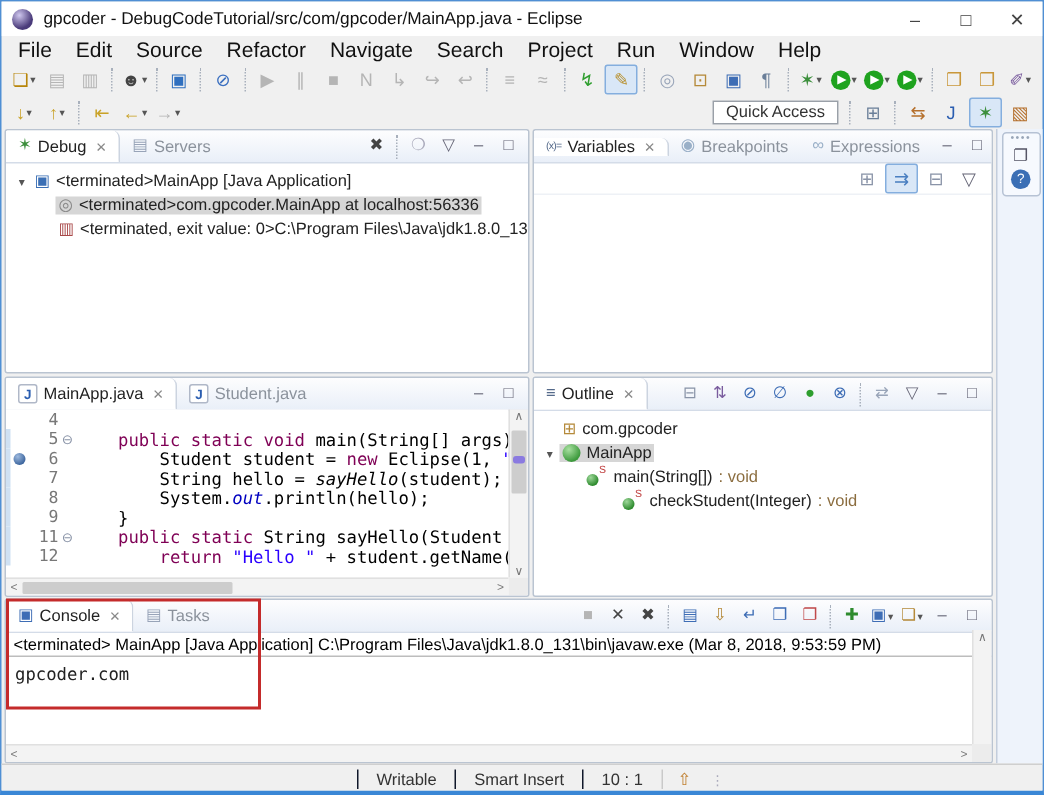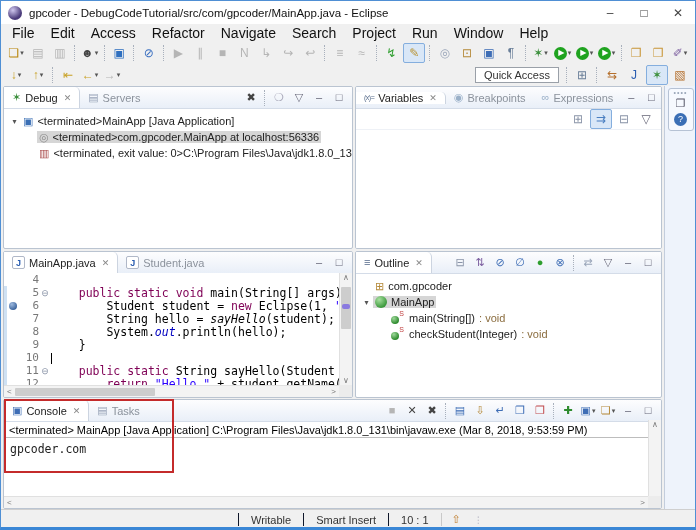--- a/index.html
+++ b/index.html
@@ -113,21 +113,21 @@
     <span class="wctrl">
       <span class="wbtn">–</span>
       <span class="wbtn">□</span>
       <span class="wbtn">✕</span>
     </span>
   </div>
 
   <div class="menubar" id="menubar">
       <span class="mitem">File</span>
       <span class="mitem">Edit</span>
-      <span class="mitem">Access</span>
+      <span class="mitem">Source</span>
       <span class="mitem">Refactor</span>
       <span class="mitem">Navigate</span>
       <span class="mitem">Search</span>
       <span class="mitem">Project</span>
       <span class="mitem">Run</span>
       <span class="mitem">Window</span>
       <span class="mitem">Help</span>
     </div>
 
   <div class="tbrow1" id="tb-main">
@@ -441,27 +441,20 @@
         <div class="cline">
           <span class="rngcol rng-on"></span>
           <span class="bpcol"></span>
           <span class="lno">9</span>
           <span class="foldcol"></span>
           <pre class="codeln"><span>    }</span></pre>
         </div>
         <div class="cline">
           <span class="rngcol rng-on"></span>
           <span class="bpcol"></span>
-          <span class="lno">10</span>
-          <span class="foldcol"></span>
-          <pre class="codeln"><span class="caret"></span></pre>
-        </div>
-        <div class="cline">
-          <span class="rngcol rng-on"></span>
-          <span class="bpcol"></span>
           <span class="lno">11</span>
           <span class="foldcol">⊖</span>
           <pre class="codeln"><span>    </span><span class="k">public </span><span class="k">static </span><span>String sayHello(Student student) {</span></pre>
         </div>
         <div class="cline">
           <span class="rngcol rng-on"></span>
           <span class="bpcol"></span>
           <span class="lno">12</span>
           <span class="foldcol"></span>
           <pre class="codeln"><span>        </span><span class="k">return </span><span class="s">"Hello "</span><span> + student.getName();</span></pre>
@@ -540,21 +533,21 @@
           </span>
         </div>
         <div class="trow" style="padding-left: 20px;">
           <span class="texp"></span>
           <span class="selwrap">
             <span class="ic-method"></span>
             <span>main(String[])</span>
             <span class="rettype"> : void</span>
           </span>
         </div>
-        <div class="trow" style="padding-left: 20px;">
+        <div class="trow" style="padding-left: 20px; margin-left: 24px;">
           <span class="texp"></span>
           <span class="selwrap">
             <span class="ic-method"></span>
             <span>checkStudent(Integer)</span>
             <span class="rettype"> : void</span>
           </span>
         </div>
       </div>
   </div>
 

